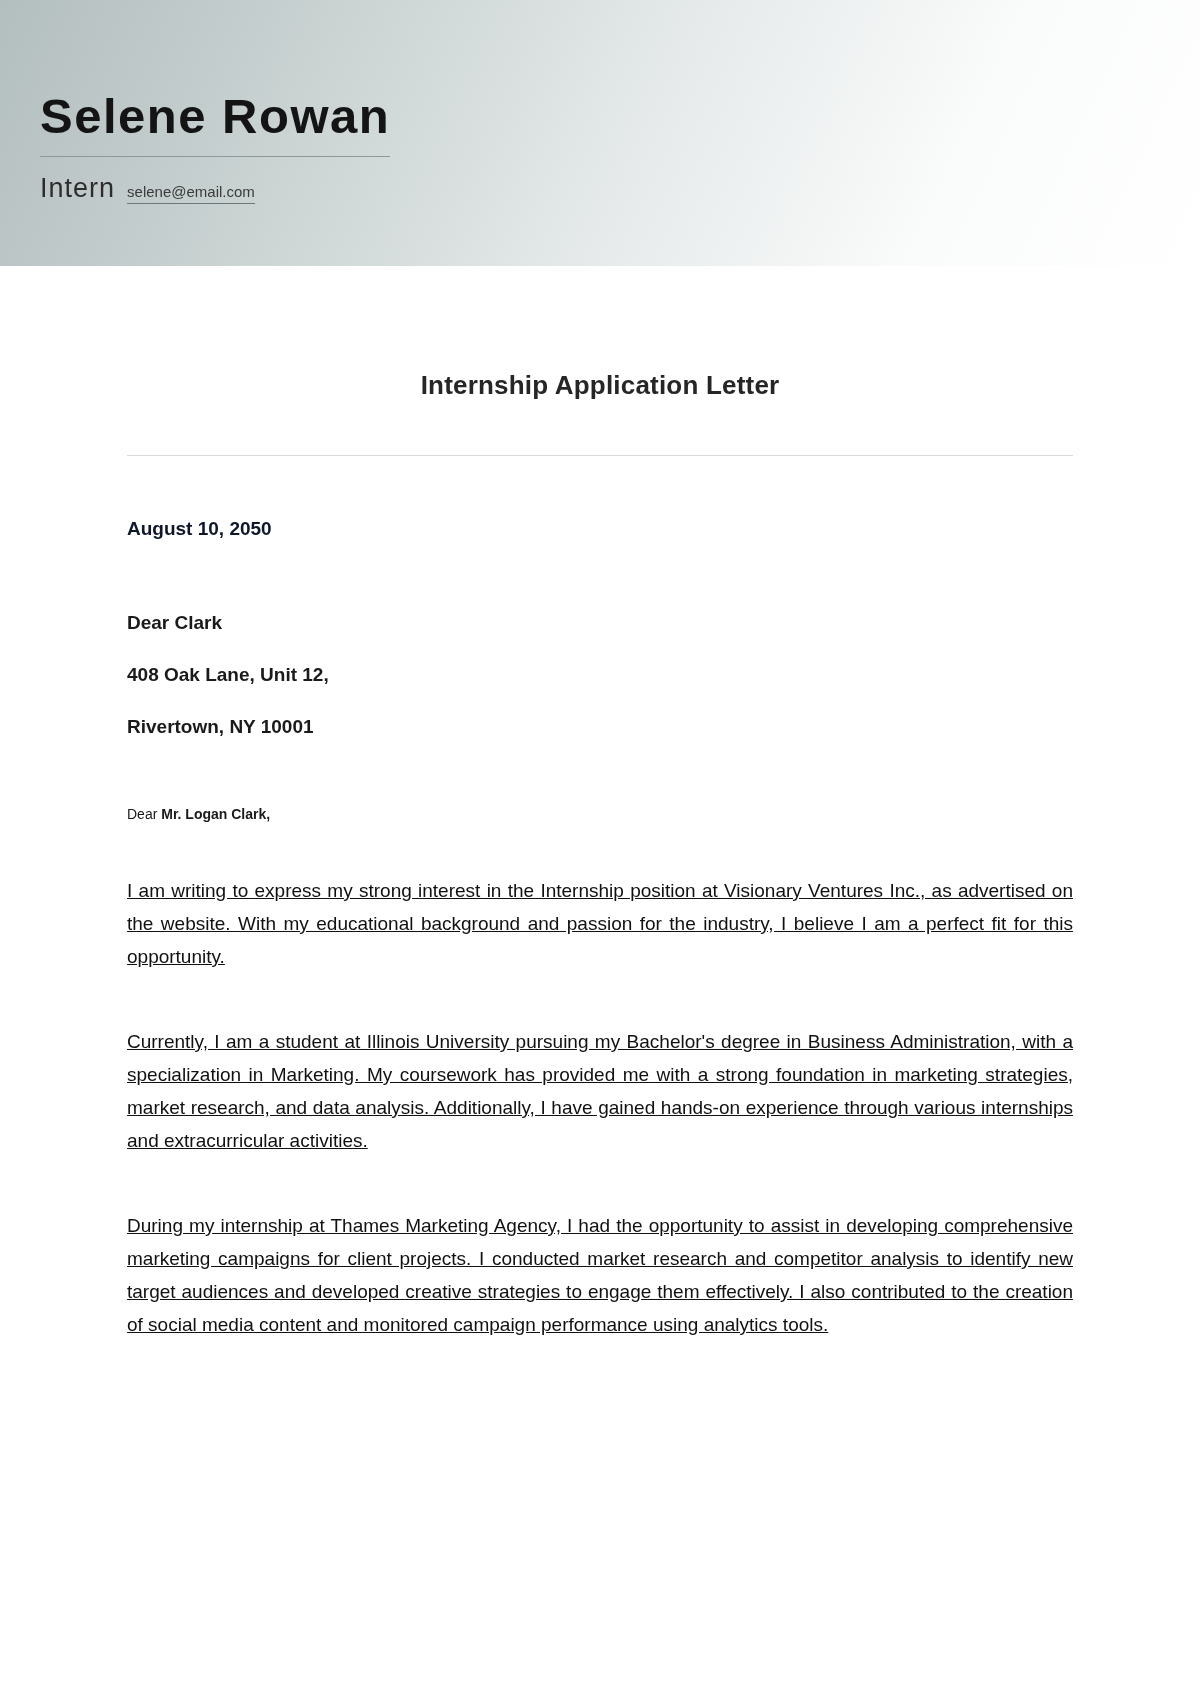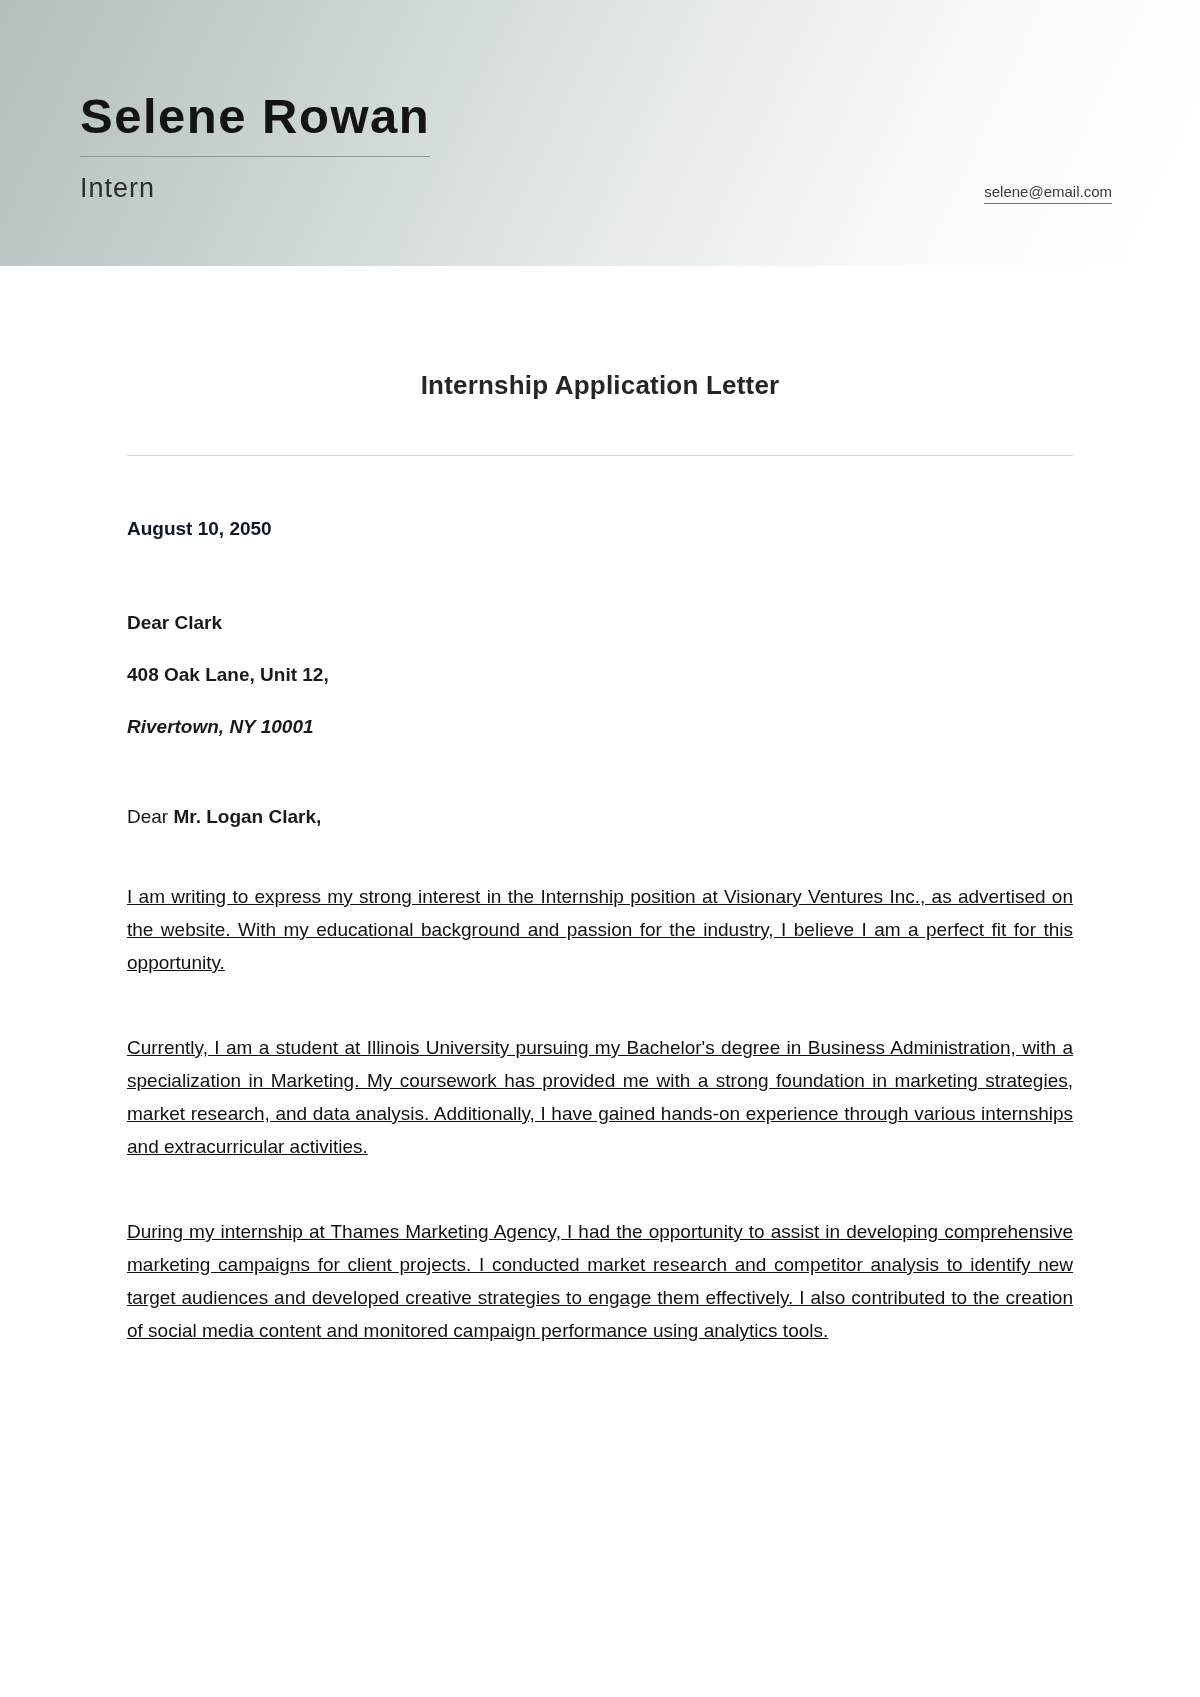--- a/index.html
+++ b/index.html
@@ -16,37 +16,37 @@
     height: 1697px;
     background: #ffffff;
     overflow: hidden;
   }
 
   
   .header {
     width: 100%;
     height: 266px;
     background: linear-gradient(115deg, #b3bebe 0%, #ccd4d4 28%, #e7ebeb 55%, #fafbfb 78%, #ffffff 100%);
-    padding: 88px 88px 0 80px;
+    padding: 88px 88px 0 40px;
   }
 
   .header-name {
     display: inline-block;
     font-size: 49px;
     font-weight: 800;
     letter-spacing: 1.5px;
     color: #141414;
     padding-bottom: 12px;
     border-bottom: 1.5px solid #8d9898;
   }
 
   .header-row {
     margin-top: 16px;
     display: flex;
-    justify-content: space-between;
+    justify-content: flex-start;
     align-items: baseline;
     gap: 12px;
   }
 
   .header-role {
     font-size: 27px;
     font-weight: 400;
     letter-spacing: 1px;
     color: #2d2d2d;
   }
@@ -91,25 +91,25 @@
   .recipient-block {
     margin-top: 72px;
   }
 
   .recipient-line {
     font-size: 19px;
     font-weight: 700;
     color: #1a1a1a;
     margin-bottom: 30px;
   }
-  .recipient-line:last-child { margin-bottom: 0; font-style: italic; }
+  .recipient-line:last-child { margin-bottom: 0; }
 
   .salutation {
     margin-top: 68px;
-    font-size: 19px;
+    font-size: 14px;
     color: #1a1a1a;
   }
   .salutation .bold { font-weight: 700; }
 
   .paragraph {
     margin-top: 52px;
     font-size: 19px;
     line-height: 33px;
     color: #111111;
     text-align: justify;

